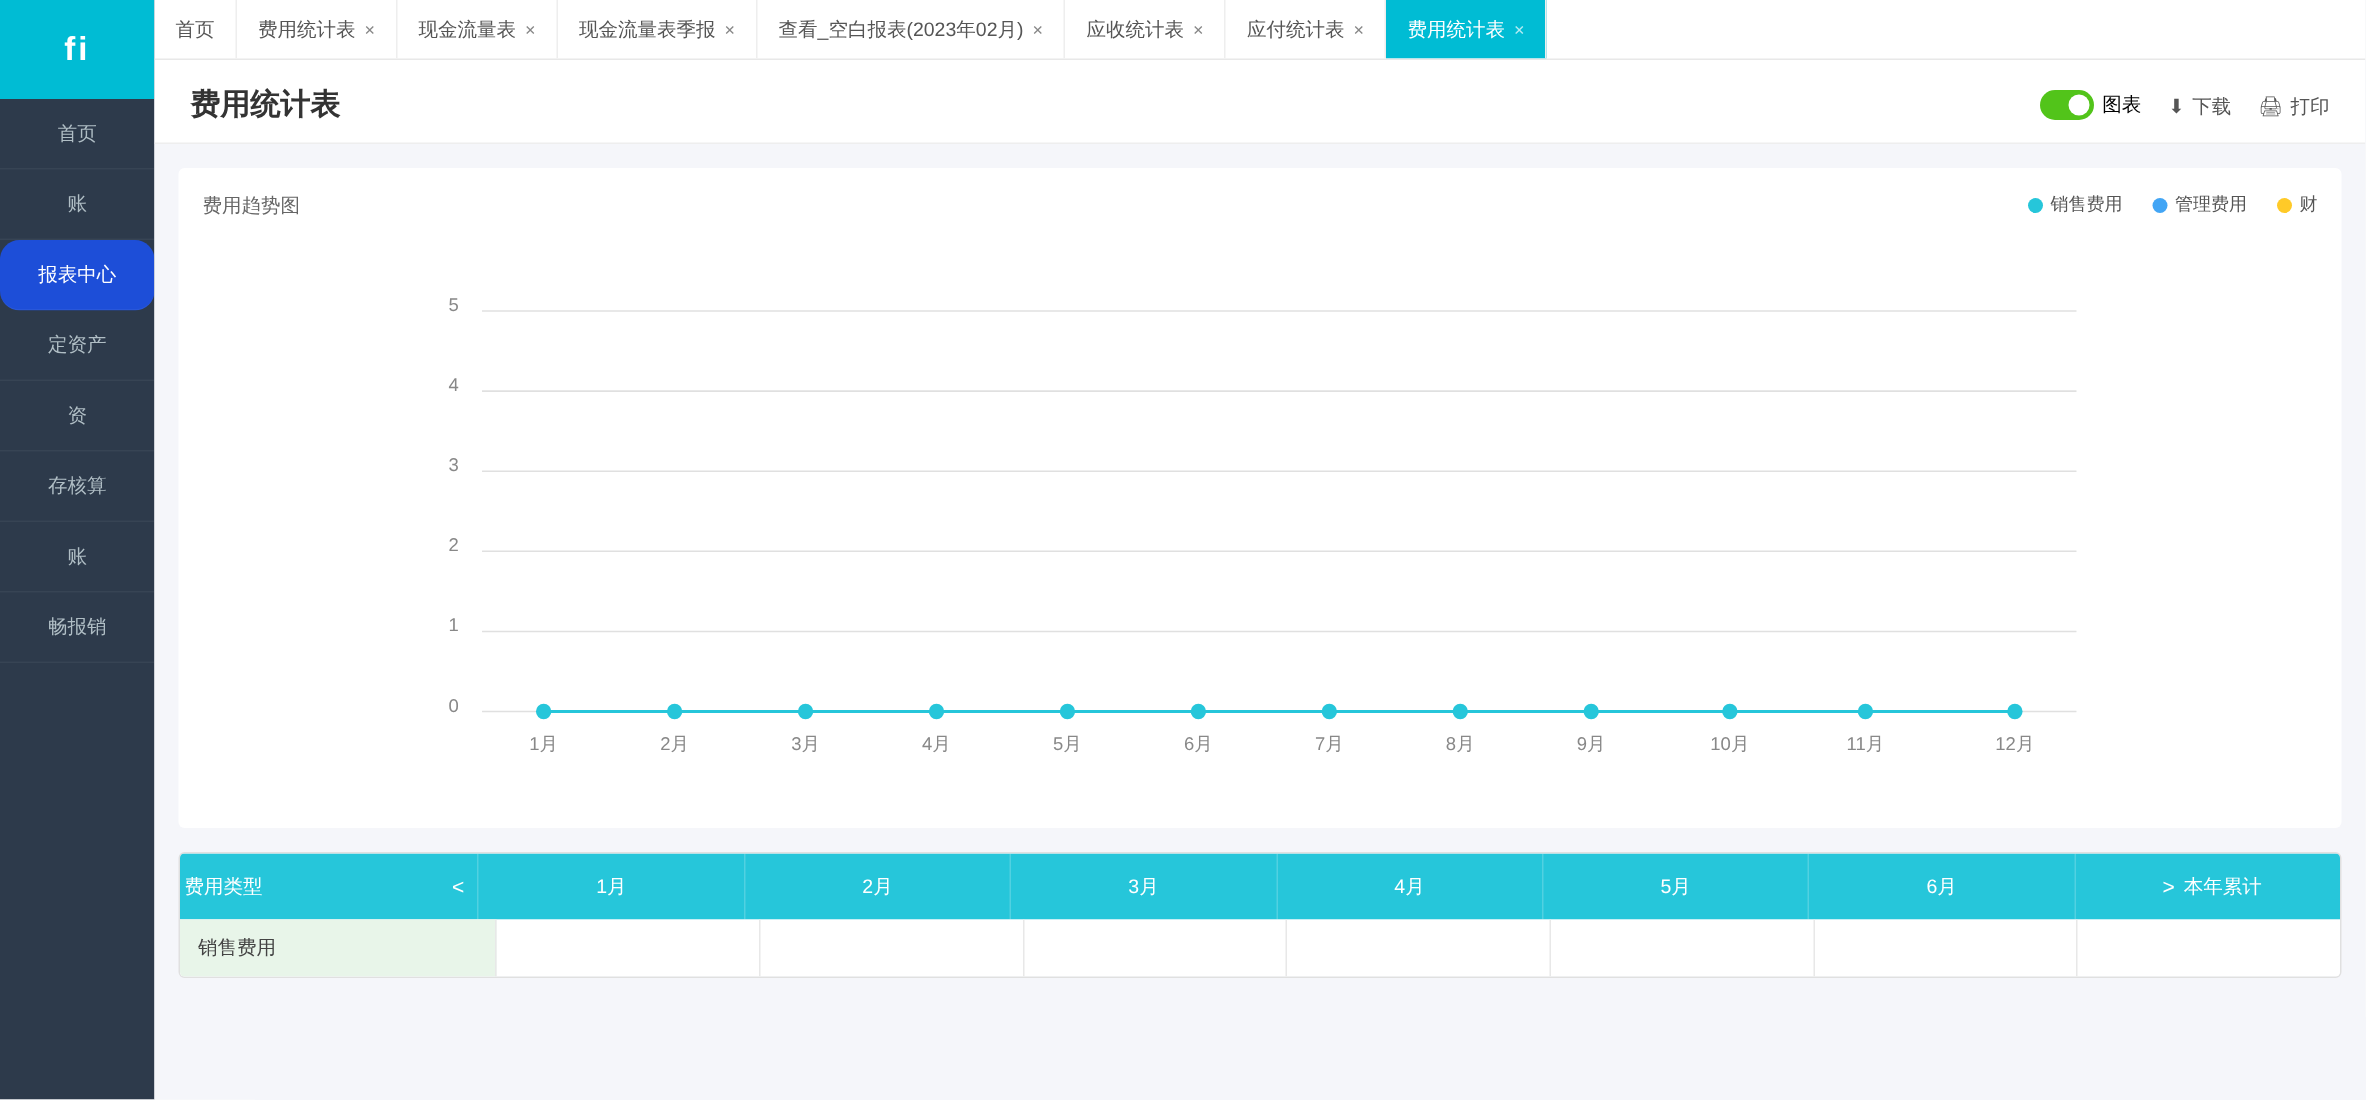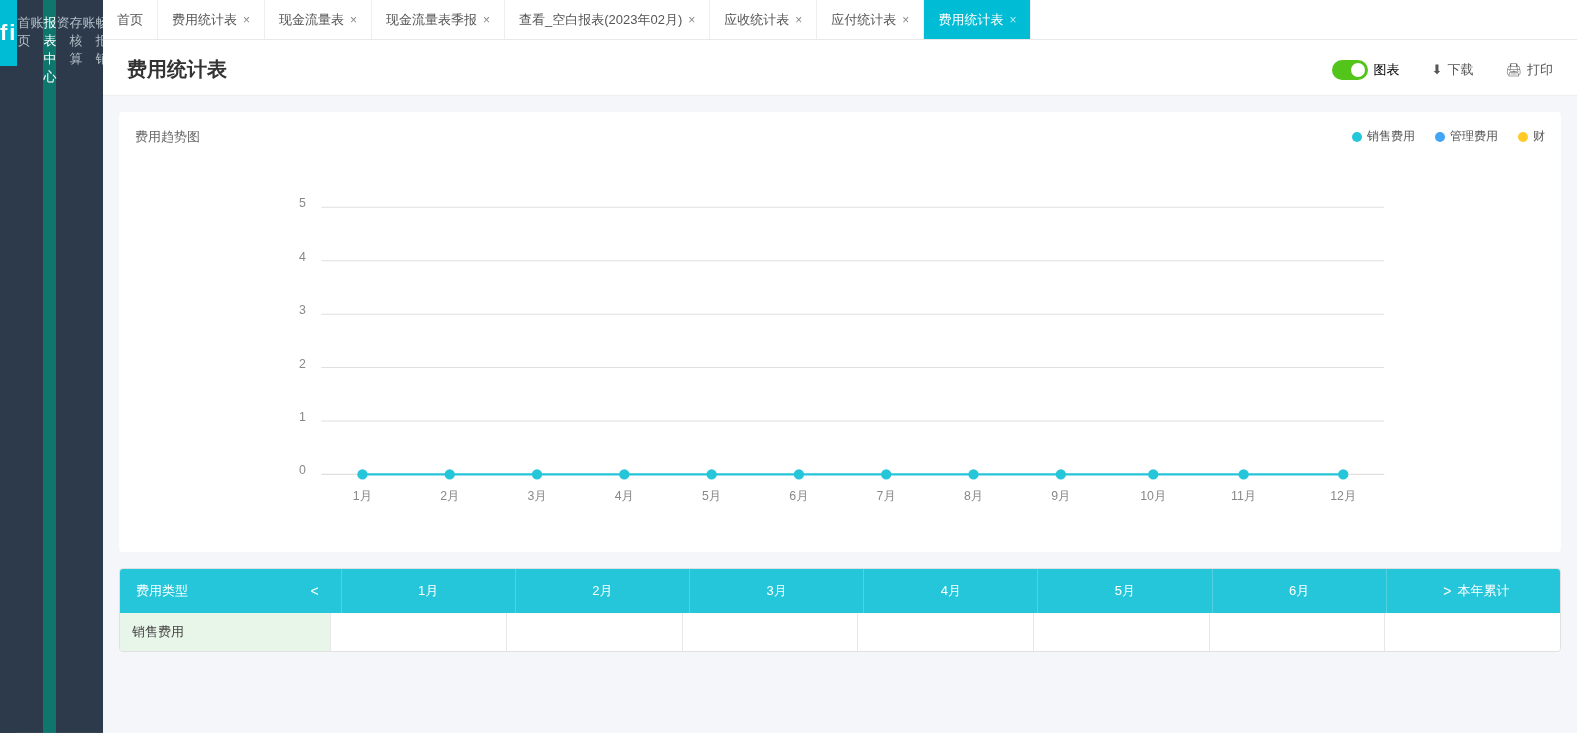--- a/index.html
+++ b/index.html
@@ -3,20 +3,21 @@
   <meta charset="utf-8">
   <style>
     * { margin: 0; padding: 0; box-sizing: border-box; }
     body { font-family: 'Microsoft YaHei', Arial, sans-serif; font-size: 13px; background: #f0f2f5; display: flex; height: 733px; overflow: hidden; }
 
     
     .sidebar {
       width: 103px;
       background: #2d3a4b;
       display: flex;
+      flex-direction: column;
       flex-shrink: 0;
       height: 100%;
       overflow: hidden;
     }
     .sidebar-logo {
       background: #00bcd4;
       height: 66px;
       display: flex;
       align-items: center;
       justify-content: center;
@@ -26,21 +27,21 @@
       letter-spacing: 2px;
     }
     .sidebar-item {
       color: #b0bec5;
       padding: 14px 0;
       text-align: center;
       font-size: 13px;
       cursor: pointer;
       border-bottom: 1px solid rgba(255,255,255,0.05);
     }
-    .sidebar-item.active { background: #0f766e; color: white; }
+    .sidebar-item.active { background: #1d4ed8; color: white; border-radius: 13px; }
 
     
     .main {
       flex: 1;
       display: flex;
       flex-direction: column;
       overflow: hidden;
       background: #f5f6fa;
     }
 
@@ -95,22 +96,22 @@
       justify-content: space-between;
       border-bottom: 1px solid #eee;
     }
     .page-title {
       font-size: 20px;
       font-weight: bold;
       color: #333;
     }
     .header-actions {
       display: flex;
-      align-items: center;
-      gap: 32px;
+      align-items: flex-end;
+      gap: 18px;
     }
     .toggle-wrap {
       display: flex;
       align-items: center;
       gap: 6px;
     }
     .toggle {
       width: 36px;
       height: 20px;
       background: #52c41a;
@@ -200,21 +201,21 @@
       padding: 12px 8px;
       display: flex;
       align-items: center;
       justify-content: center;
       border-right: 1px solid rgba(255,255,255,0.2);
       flex: 1;
     }
     .th-cell:first-child {
       flex: 1.2;
       justify-content: space-between;
-      padding: 12px 16px;
+      padding: 12px 3px;
     }
     .th-cell:last-child { border-right: none; }
     .nav-arrow {
       cursor: pointer;
       font-size: 14px;
       color: white;
       padding: 2px 6px;
     }
     .table-body {
       background: white;
@@ -245,20 +246,21 @@
     .td-cell:last-child { border-right: none; }
   </style>
 </head>
 <body>
 
 <div class="sidebar">
   <div class="sidebar-logo">fi</div>
   <div class="sidebar-item">首页</div>
   <div class="sidebar-item">账</div>
   <div class="sidebar-item active">报表中心</div>
+  <div class="sidebar-item">定资产</div>
   <div class="sidebar-item">资</div>
   <div class="sidebar-item">存核算</div>
   <div class="sidebar-item">账</div>
   <div class="sidebar-item">畅报销</div>
 </div>
 
 <div class="main">
 
   <div class="tabs-bar">
     <div class="tab">

